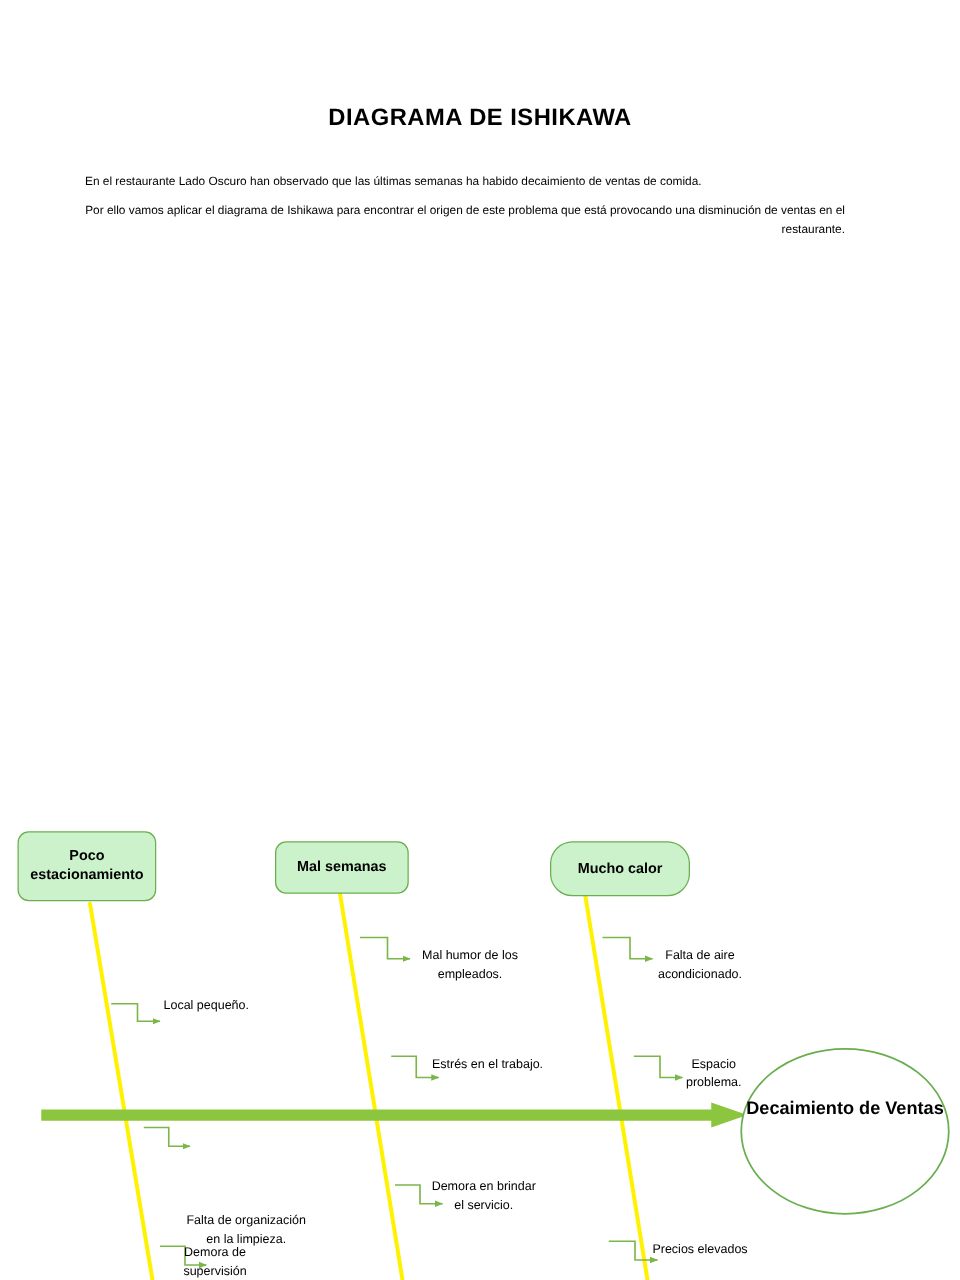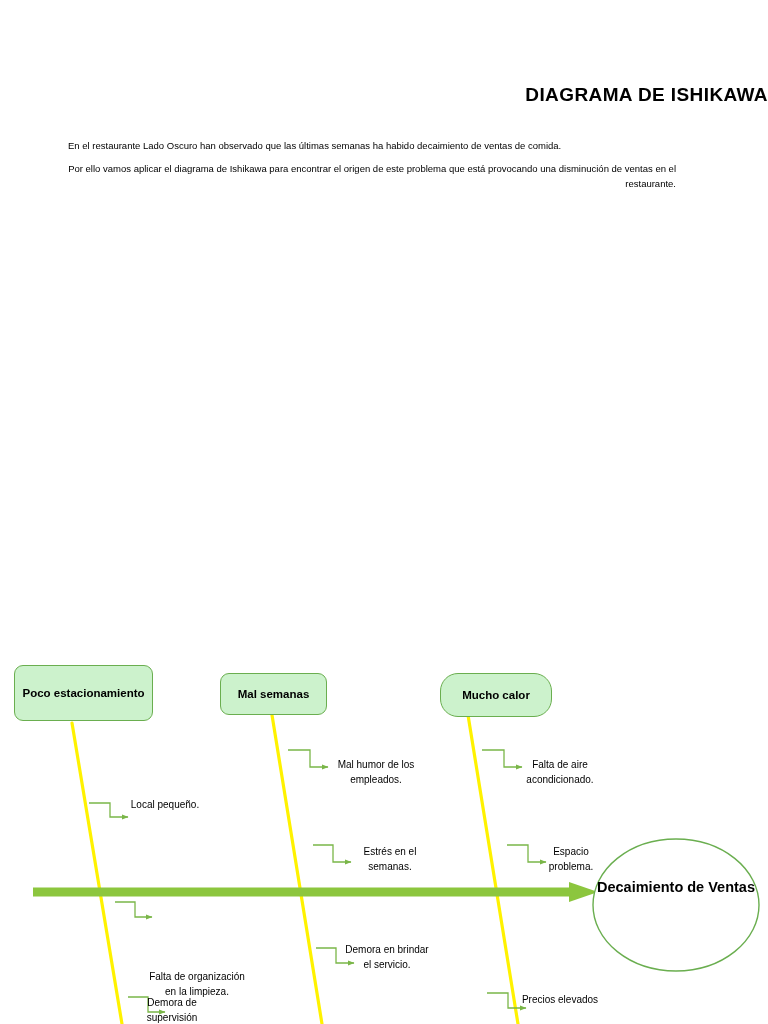--- a/index.html
+++ b/index.html
@@ -17,21 +17,21 @@
     color: #000000;
     -webkit-font-smoothing: antialiased;
   }
 
   
   .page-title {
     position: absolute;
     top: 84px;
     left: 0;
     width: 768px;
-    text-align: right;
+    text-align: center;
     font-size: 19px;
     font-weight: bold;
     letter-spacing: 0.4px;
     color: #000;
   }
   .intro {
     position: absolute;
     left: 68px;
     width: 608px;
     font-size: 9.5px;
@@ -66,21 +66,21 @@
     display: flex;
     align-items: center;
     justify-content: center;
     text-align: center;
     font-size: 11.5px;
     font-weight: bold;
     line-height: 15px;
     color: #000;
     padding: 2px 6px;
   }
-  .cat-0 { left: 14px;  top: 10px; width: 139px; height: 56px; }
+  .cat-0 { left: 14px;  top: 10px; width: 111px; height: 56px; }
   .cat-1 { left: 220px; top: 18px; width: 107px; height: 42px; }
   .cat-2 { left: 440px; top: 18px; width: 112px; height: 44px; border-radius: 18px; }
 
   
   .cause-label {
     position: absolute;
     text-align: center;
     font-size: 10px;
     line-height: 14.5px;
     color: #000;
@@ -151,21 +151,21 @@
 
   <div class="cat-box cat-0">Poco estacionamiento</div>
   <div class="cat-box cat-1">Mal semanas</div>
   <div class="cat-box cat-2">Mucho calor</div>
 
   <div class="cause-label" style="left:123px; top:143px; width:84px;">Local pequeño.</div>
   <div class="cause-label" style="left:143px; top:278px; width:108px;margin-top:37px;">Falta de organización en la limpieza.</div>
   <div class="cause-label" style="left:123px; top:341px; width:98px;">Demora de supervisión</div>
 
   <div class="cause-label" style="left:320px; top:103px; width:112px;">Mal humor de los empleados.</div>
-  <div class="cause-label" style="left:345px; top:190px; width:90px;">Estrés en el semanas.</div>
+  <div class="cause-label" style="left:345px; top:190px; width:90px;">Estrés en el trabajo.</div>
   <div class="cause-label" style="left:345px; top:288px; width:84px;">Demora en brindar el servicio.</div>
 
   <div class="cause-label" style="left:510px; top:103px; width:100px;">Falta de aire acondicionado.</div>
   <div class="cause-label" style="left:532px; top:190px; width:78px;">Espacio problema.</div>
   <div class="cause-label" style="left:520px; top:338px; width:80px;">Precios elevados</div>
 
   <div class="effect-text">Decaimiento de Ventas</div>
 
 </div>
 

